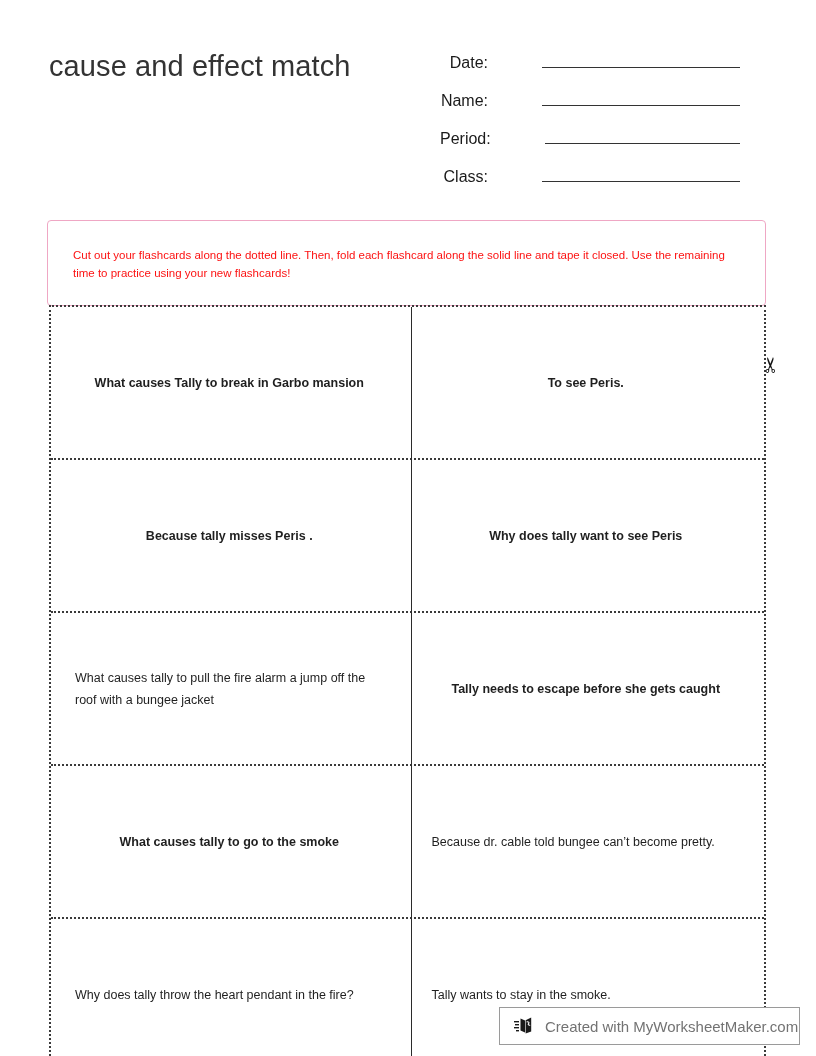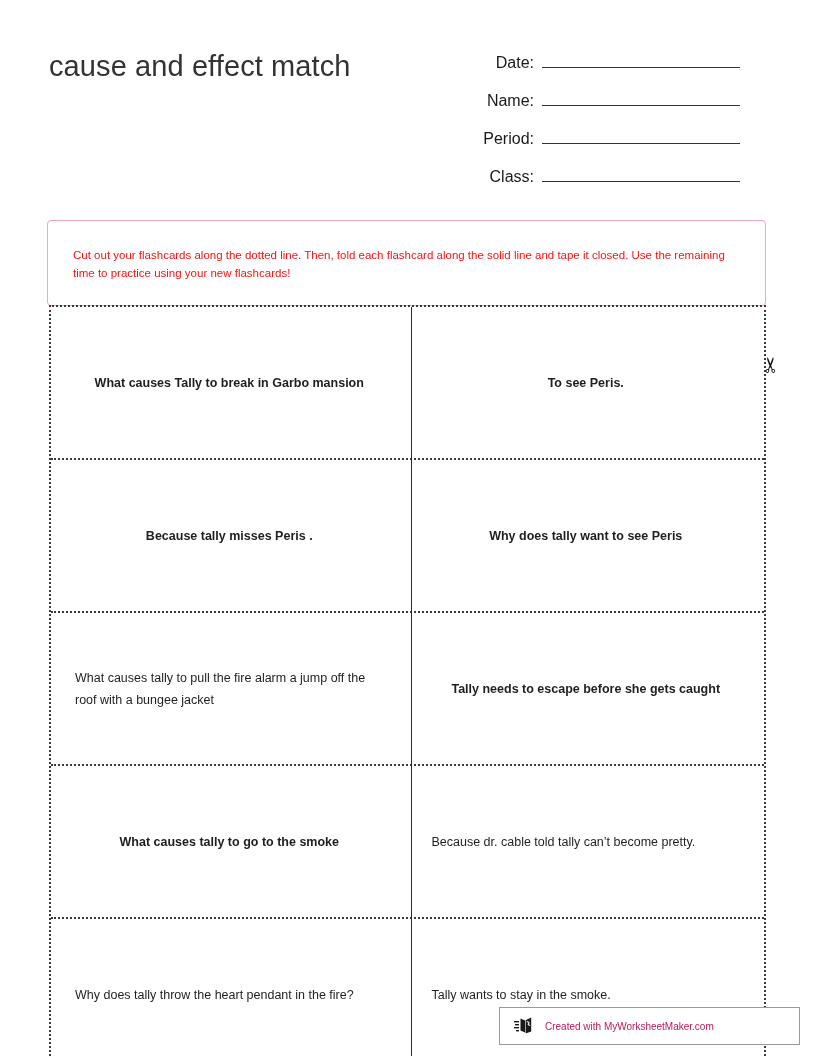--- a/index.html
+++ b/index.html
@@ -39,20 +39,21 @@
     position: absolute;
     right: 48px;
     top: 50px;
     width: 300px;
   }
   .field-row {
     display: flex;
     align-items: baseline;
     justify-content: flex-end;
     height: 38px;
+    gap: 46px;
   }
   .field-label {
     font-size: 16px;
     color: #1a1a1a;
     text-align: right;
     padding-right: 8px;
     white-space: nowrap;
   }
   .field-line {
     width: 198px;
@@ -167,22 +168,22 @@
     padding-left: 14px;
     z-index: 10;
   }
   #watermark-icon {
     width: 22px;
     height: 22px;
     margin-right: 9px;
     flex: 0 0 auto;
   }
   #watermark-text {
-    font-size: 10px;
-    color: #be185d;
+    font-size: 15px;
+    color: #737373;
     white-space: nowrap;
   }
 </style>
 </head>
 <body>
 
 <div id="header">
   <div id="worksheet-title">cause and effect match</div>
 
   <div id="student-fields">
@@ -236,21 +237,21 @@
     <div class="card-cell center">
       <span class="cell-text">Tally needs to escape before she gets caught</span>
     </div>
   </div>
 
   <div class="card-row">
     <div class="card-cell center">
       <span class="cell-text">What causes tally to go to the smoke</span>
     </div>
     <div class="card-cell left">
-      <span class="cell-text">Because dr. cable told tally can’t become pretty.</span>
+      <span class="cell-text">Because dr. cable told bungee can’t become pretty.</span>
     </div>
   </div>
 
   <div class="card-row">
     <div class="card-cell left">
       <span class="cell-text">Why does tally throw the heart pendant in the fire?</span>
     </div>
     <div class="card-cell left">
       <span class="cell-text">Tally wants to stay in the smoke.</span>
     </div>

